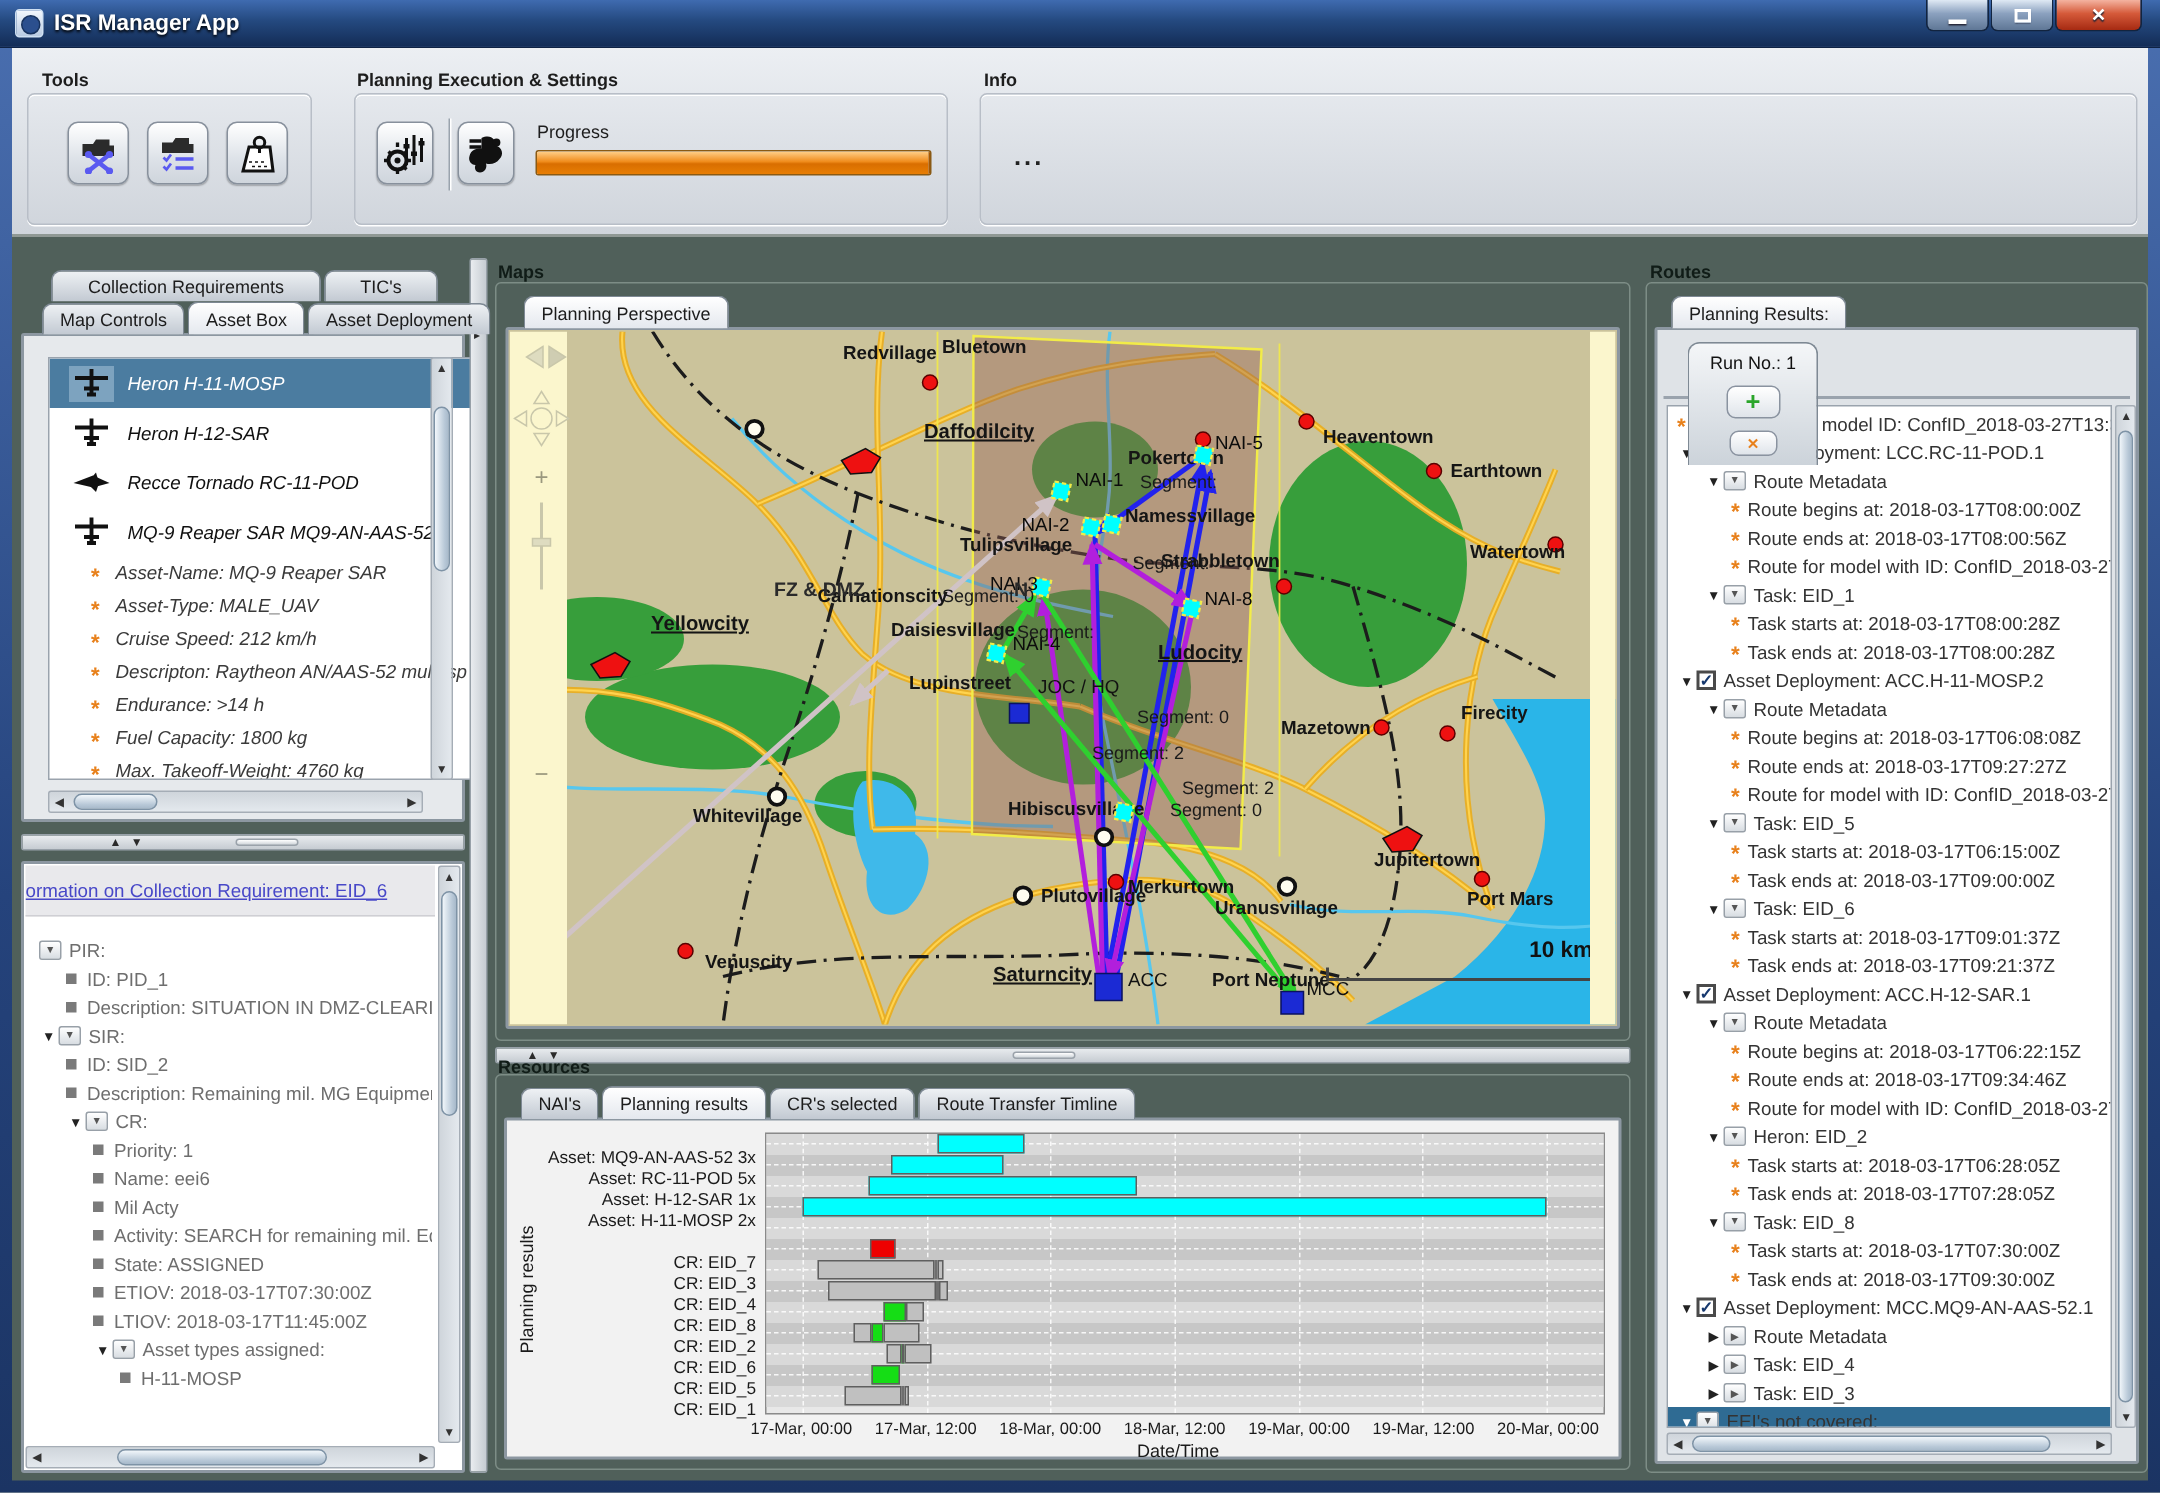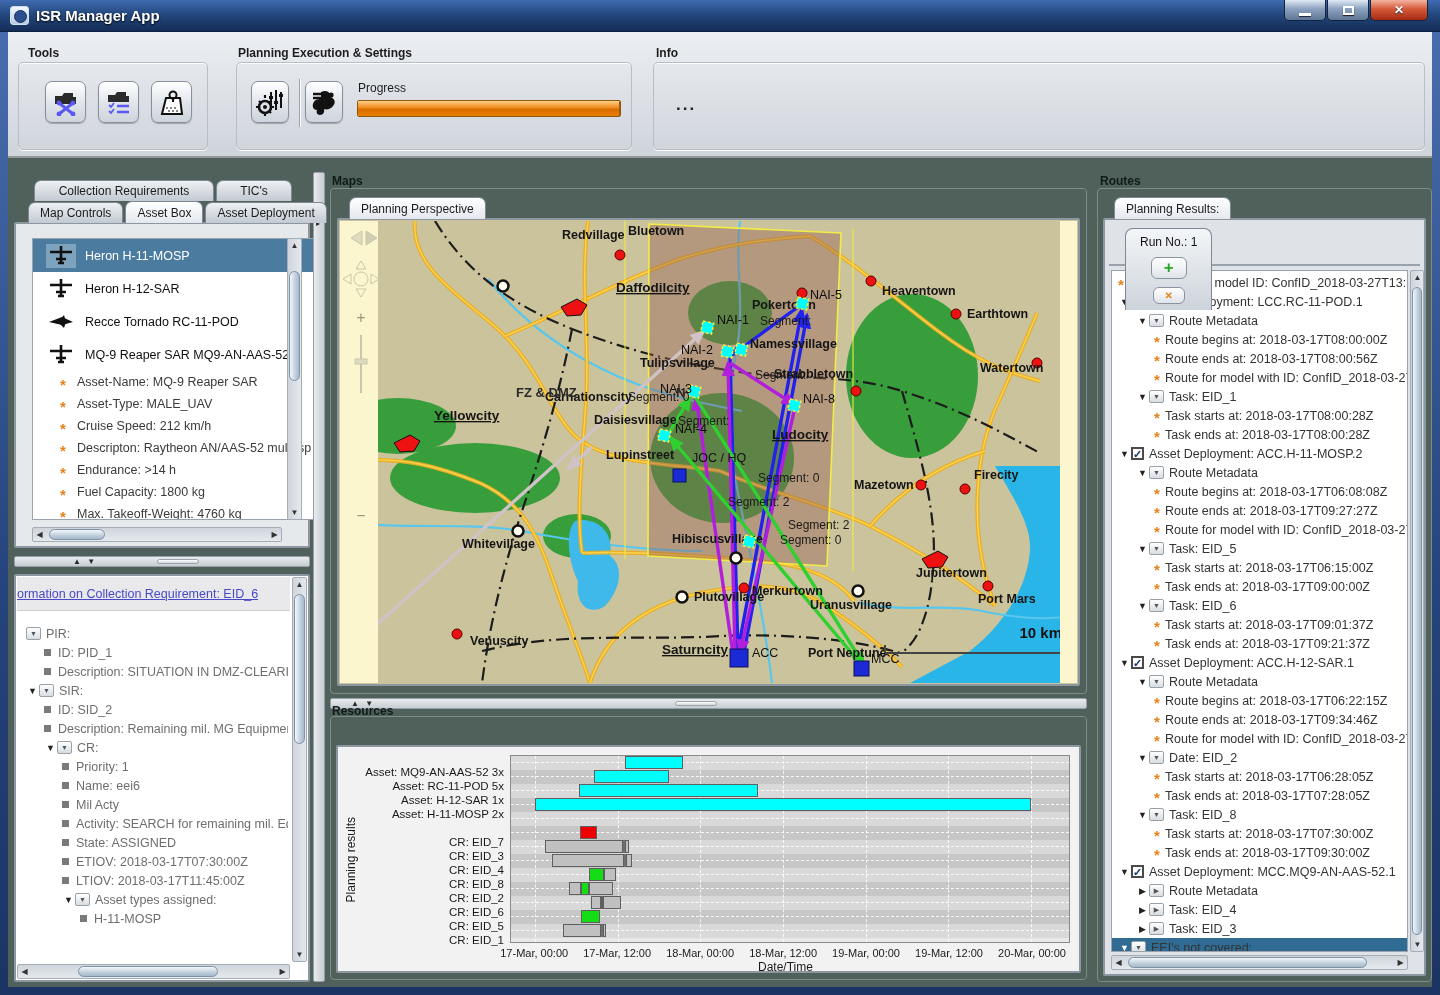--- a/index.html
+++ b/index.html
@@ -175,21 +175,21 @@
 
 <div id="main">
 
   <div class="tabbar" style="left:26px;top:22px;z-index:2;">
     <span class="tab" style="width:180px;text-align:center;">Collection Requirements</span><span class="tab" style="width:76px;text-align:center;">TIC's</span>
   </div>
   <div class="tabbar" style="left:20px;top:43px;z-index:3;">
     <span class="tab">Map Controls</span><span class="tab sel">Asset Box</span><span class="tab">Asset Deployment</span>
   </div>
   <div class="tabcontent" style="left:6px;top:64px;width:296px;height:326px;">
-    <div id="asset-list" style="left:16px;top:14px;width:290px;height:282px;">
+    <div id="asset-list" style="left:16px;top:14px;width:290px;height:282px;font-style:italic;">
         <div class="asset-item selected">
           <span class="iconbox">
             <svg width="26" height="22" viewBox="0 0 26 22">
               <path d="M13 1 v16 M2 7 h22 M8 14 h10 M10 18 h6" stroke="#111" stroke-width="2.6" fill="none"></path>
             </svg>
           </span>
           <span>Heron H-11-MOSP</span>
         </div>
         <div class="asset-item">
           <span class="iconbox">
@@ -516,20 +516,23 @@
     </div>
   </div>
 
   <div class="hsplit" style="left:322px;top:540px;width:757px;">
     <span class="split-tri" style="margin-left:20px;">▲ ▼</span>
       <div class="grip" style="margin-left:300px;"></div>
   </div>
 
   <div class="panel-title" style="left:324px;top:546px;">Resources</div>
   <div class="panelbox" style="left:322px;top:558px;width:757px;height:264px;">
+    <div class="tabbar" style="left:16px;top:7px;z-index:2;">
+      <span class="tab">NAI's</span><span class="tab sel">Planning results</span><span class="tab">CR's selected</span><span class="tab">Route Transfer Timline</span>
+    </div>
     <div class="tabcontent" style="left:5px;top:28px;width:745px;height:228px;background:#f2f2f2;">
       <div id="gantt-ylabel" style="left:6px;top:70px;">Planning results</div>
       <div id="gantt-labels" style="position:absolute;left:24px;top:10px;width:148px;height:184px;">
           <div class="glabel" style="top: 8px;">Asset: MQ9-AN-AAS-52 3x</div>
           <div class="glabel" style="top: 22px;">Asset: RC-11-POD 5x</div>
           <div class="glabel" style="top: 36px;">Asset: H-12-SAR 1x</div>
           <div class="glabel" style="top: 50px;">Asset: H-11-MOSP 2x</div>
           <div class="glabel" style="top: 64px;"></div>
           <div class="glabel" style="top: 78px;">CR: EID_7</div>
           <div class="glabel" style="top: 92px;">CR: EID_3</div>
@@ -728,21 +731,21 @@
             <span class="ast">*</span>
             <span>Route ends at: 2018-03-17T09:34:46Z</span>
           </div>
           <div class="trow" style="padding-left: 42px;">
             <span class="ast">*</span>
             <span>Route for model with ID: ConfID_2018-03-27T13:</span>
           </div>
           <div class="trow" style="padding-left: 24px;">
             <span class="exp">▼</span>
             <span class="ddb">▼</span>
-            <span>Date: EID_2</span>
+            <span>Heron: EID_2</span>
           </div>
           <div class="trow" style="padding-left: 42px;">
             <span class="ast">*</span>
             <span>Task starts at: 2018-03-17T06:28:05Z</span>
           </div>
           <div class="trow" style="padding-left: 42px;">
             <span class="ast">*</span>
             <span>Task ends at: 2018-03-17T07:28:05Z</span>
           </div>
           <div class="trow" style="padding-left: 24px;">

